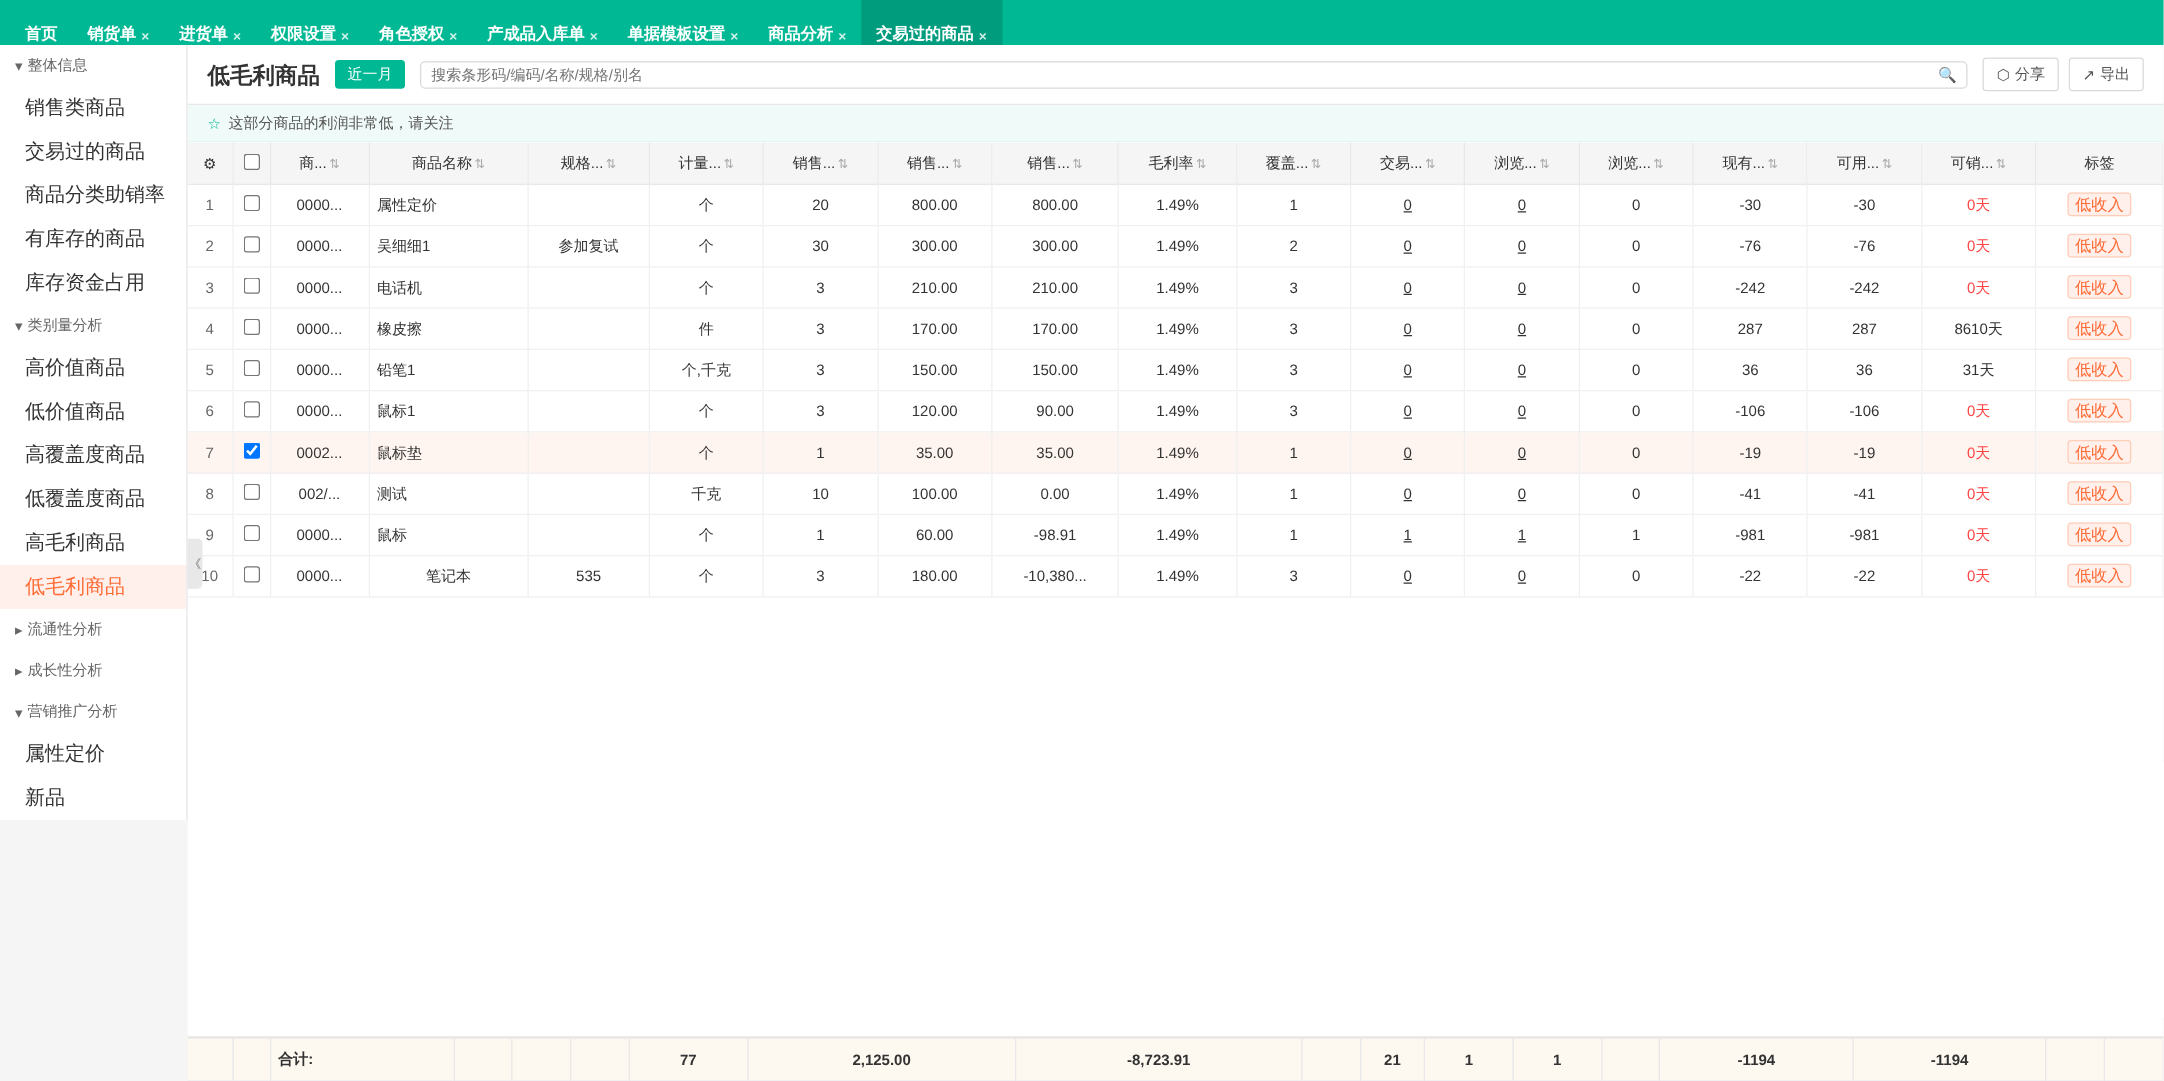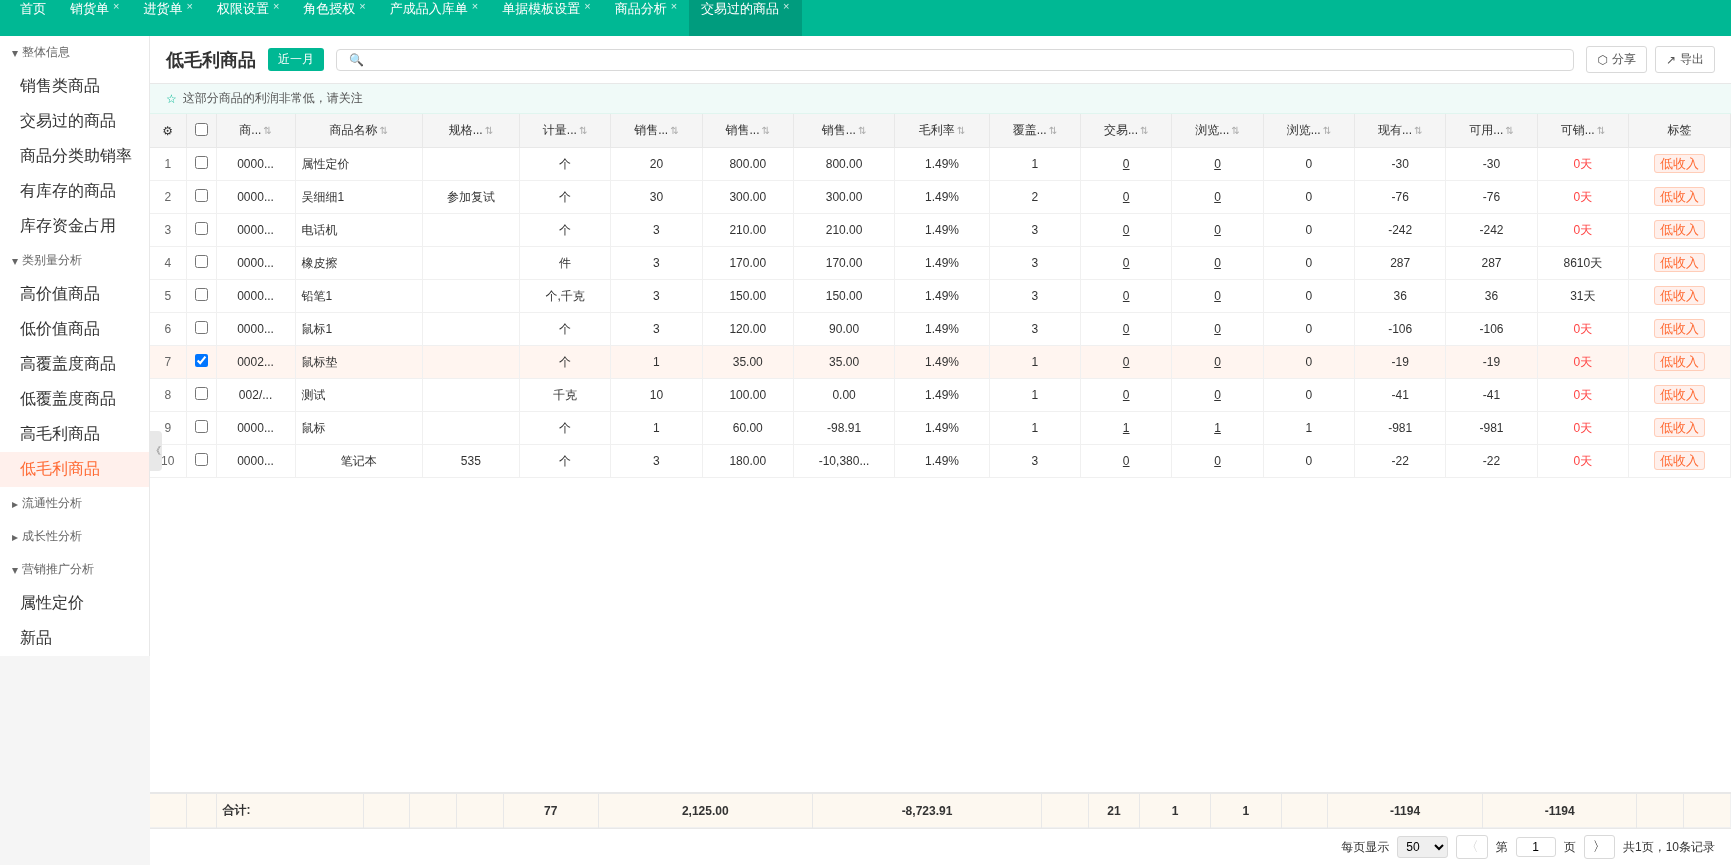--- a/index.html
+++ b/index.html
@@ -11,24 +11,25 @@
       display: flex;
       align-items: center;
       height: 36px;
       padding: 0 8px;
     }
     .top-nav .nav-item {
       color: #fff;
       padding: 0 12px;
       height: 36px;
       display: flex;
-      align-items: flex-start;
+      align-items: flex-end;
       cursor: pointer;
       font-size: 13px;
       white-space: nowrap;
+      font-weight: bold;
     }
     .top-nav .nav-item.active { background: rgba(0,0,0,0.15); }
     .top-nav .nav-item .close-btn { margin-left: 4px; font-size: 11px; opacity: 0.8; }
 
     
     .main-layout {
       display: flex;
       height: calc(100vh - 36px);
     }
 
@@ -335,20 +336,21 @@
 
     <div class="sidebar-collapse-btn">《</div>
   </div>
 
   <div class="content-area">
 
     <div class="content-header">
       <span class="page-title">低毛利商品</span>
       <button class="date-filter-btn">近一月</button>
       <div class="search-box">
+        <input type="text" placeholder="搜索条形码/编码/名称/规格/别名" style="">
         <span class="search-icon">🔍</span>
       </div>
       <div class="header-actions">
         <button class="action-btn">
           <span>⬡</span>
           <span>分享</span>
         </button>
         <button class="action-btn">
           <span>↗</span>
           <span>导出</span>
@@ -642,28 +644,14 @@
           <td style="border-right:1px solid #e8e8e8; padding:8px 6px;"></td>
           <td style="border-right:1px solid #e8e8e8; padding:8px 6px; text-align:center; font-weight:bold;">-1194</td>
           <td style="border-right:1px solid #e8e8e8; padding:8px 6px; text-align:center; font-weight:bold;">-1194</td>
           <td style="border-right:1px solid #e8e8e8; padding:8px 6px;"></td>
           <td style="padding:8px 6px;"></td>
         </tr>
       </tbody>
         </table>
     </div>
 
-    <div class="pagination-bar">
-      <span>每页显示</span>
-      <select>
-        <option value="50">50</option>
-        <option value="100">100</option>
-        <option value="200">200</option>
-      </select>
-      <button class="page-btn" disabled="">〈</button>
-      <span>第</span>
-      <input type="text" class="page-input" value="1" style="">
-      <span>页</span>
-      <button class="page-btn">〉</button>
-      <span>共1页，10条记录</span>
-    </div>
   </div>
 </div>
 
 </body></html>

